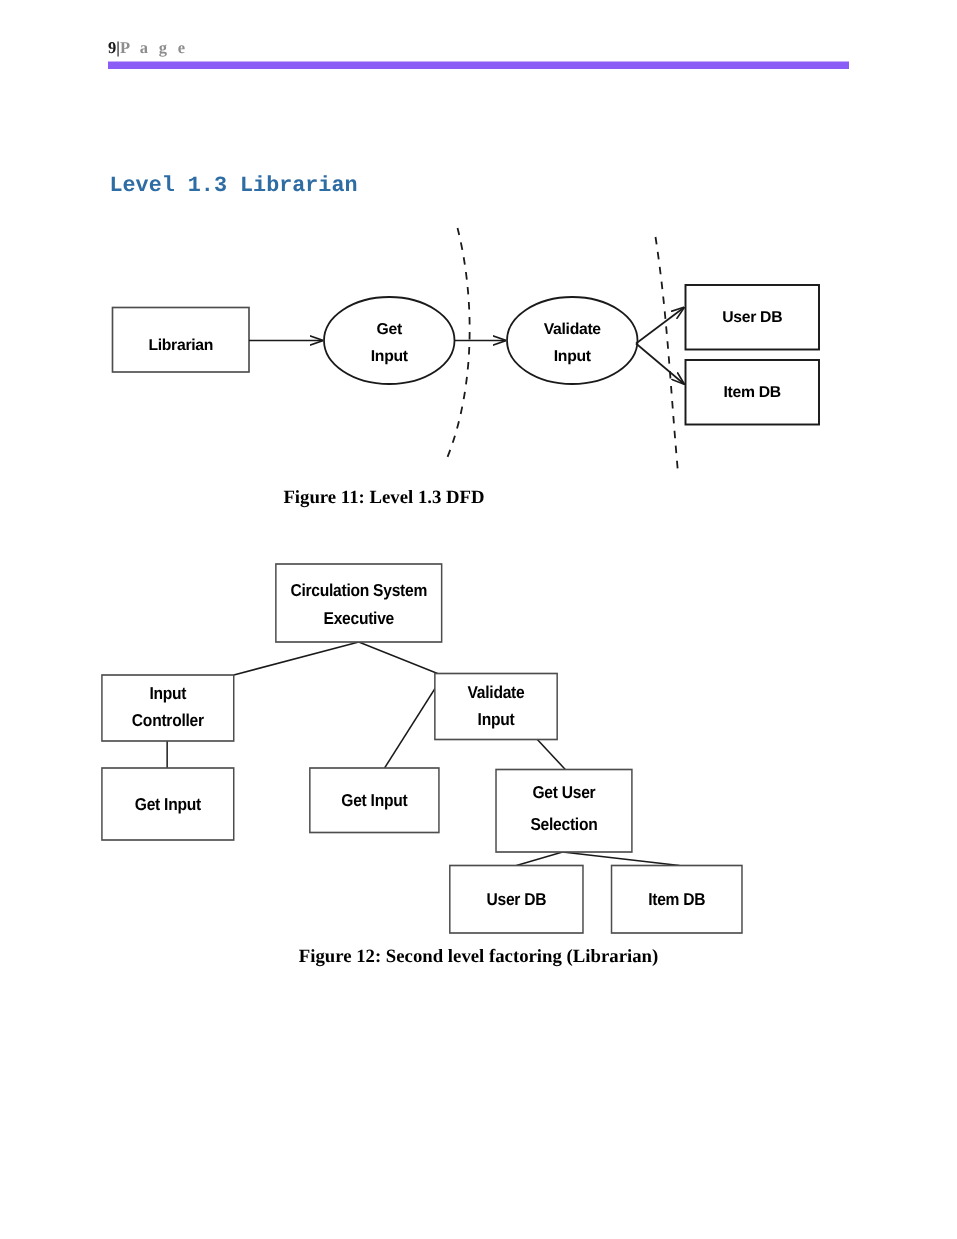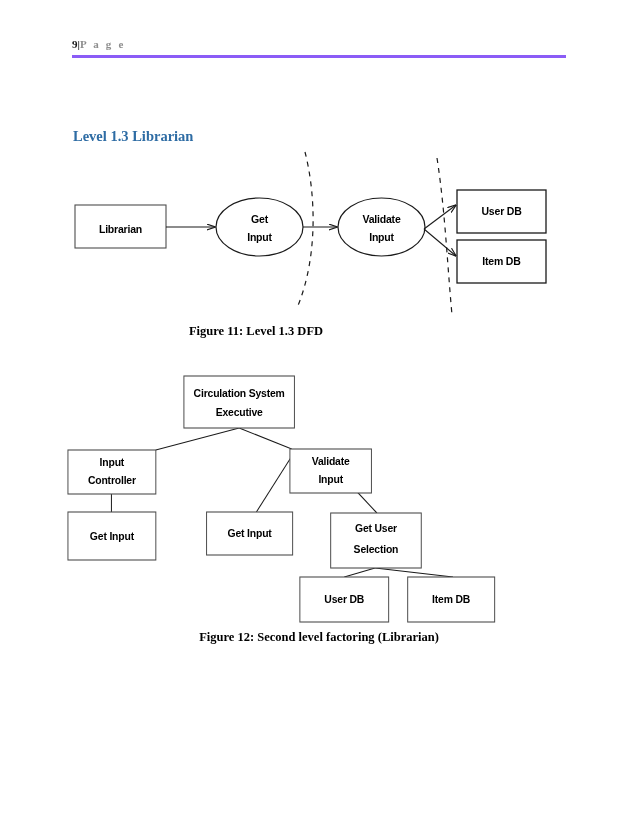--- a/index.html
+++ b/index.html
@@ -12,24 +12,24 @@
     height: 826px;
     position: relative;
     font-family: "Liberation Serif", serif;
     overflow: hidden;
   }
 
   
   #page-header {
     position: absolute;
     left: 72px;
-    top: 34px;
+    top: 22px;
     width: 494px;
     height: 24px;
-    border-bottom: 3px solid #8b5cf6;
+    border-bottom: 5px solid #8b5cf6;
     box-sizing: border-box;
   }
   #page-header .pagenum {
     font-family: "Liberation Serif", serif;
     font-size: 11px;
     font-weight: bold;
     color: #1a1a1a;
     letter-spacing: 0px;
     line-height: 20px;
   }
@@ -39,22 +39,22 @@
     font-weight: bold;
     color: #8d8d8d;
     letter-spacing: 2.2px;
     line-height: 20px;
   }
 
   
   #section-title {
     position: absolute;
     left: 73px;
-    top: 128px;
-    font-family: Liberation Serif, serif;
+    top: 116px;
+    font-family: Liberation Mono, monospace;
     font-size: 14.5px;
     font-weight: bold;
     color: #2e6ca4;
     white-space: nowrap;
   }
 
   
   .figure-caption {
     position: absolute;
     font-family: "Liberation Serif", serif;

